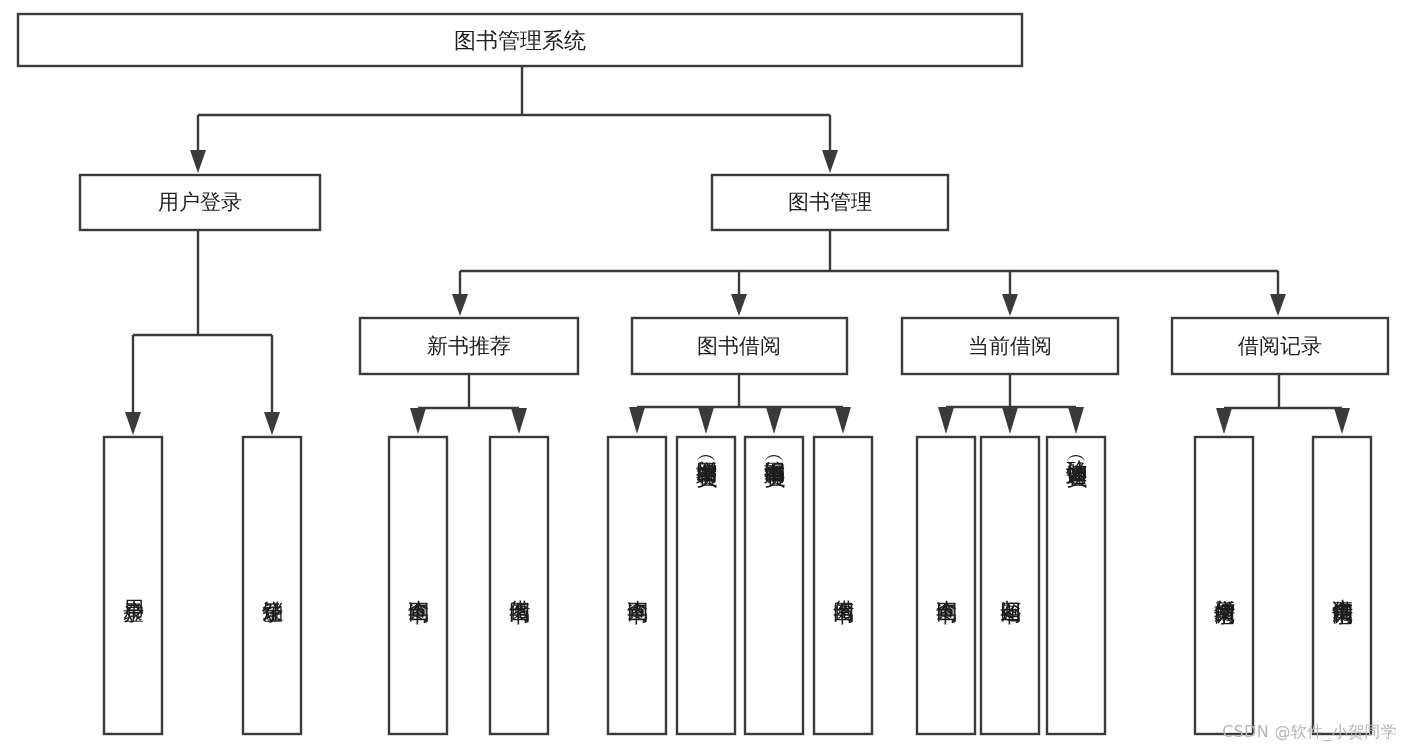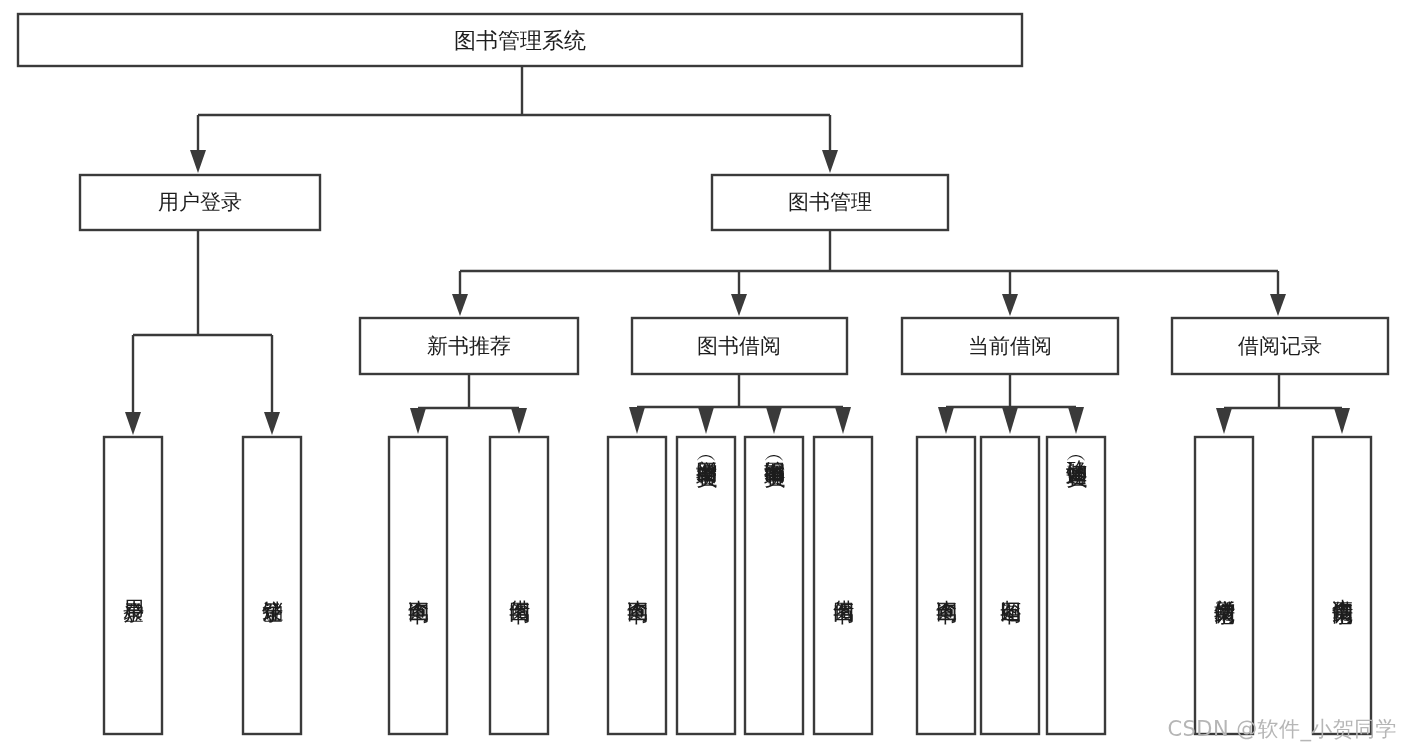--- a/index.html
+++ b/index.html
@@ -70,21 +70,21 @@
     letter-spacing: 0.06em;
     color: #1d1d1d;
     white-space: nowrap;
     text-align: center;
   }
   .watermark {
     position: absolute;
     right: 8px;
     bottom: 4px;
     font-family: "DejaVu Sans", "Liberation Sans", sans-serif;
-    font-size: 21px;
+    font-size: 16px;
     color: #b6b6b6;
     letter-spacing: 0.02em;
     white-space: nowrap;
   }
 </style>
 </head>
 <body>
 
 <div id="canvas">
 

